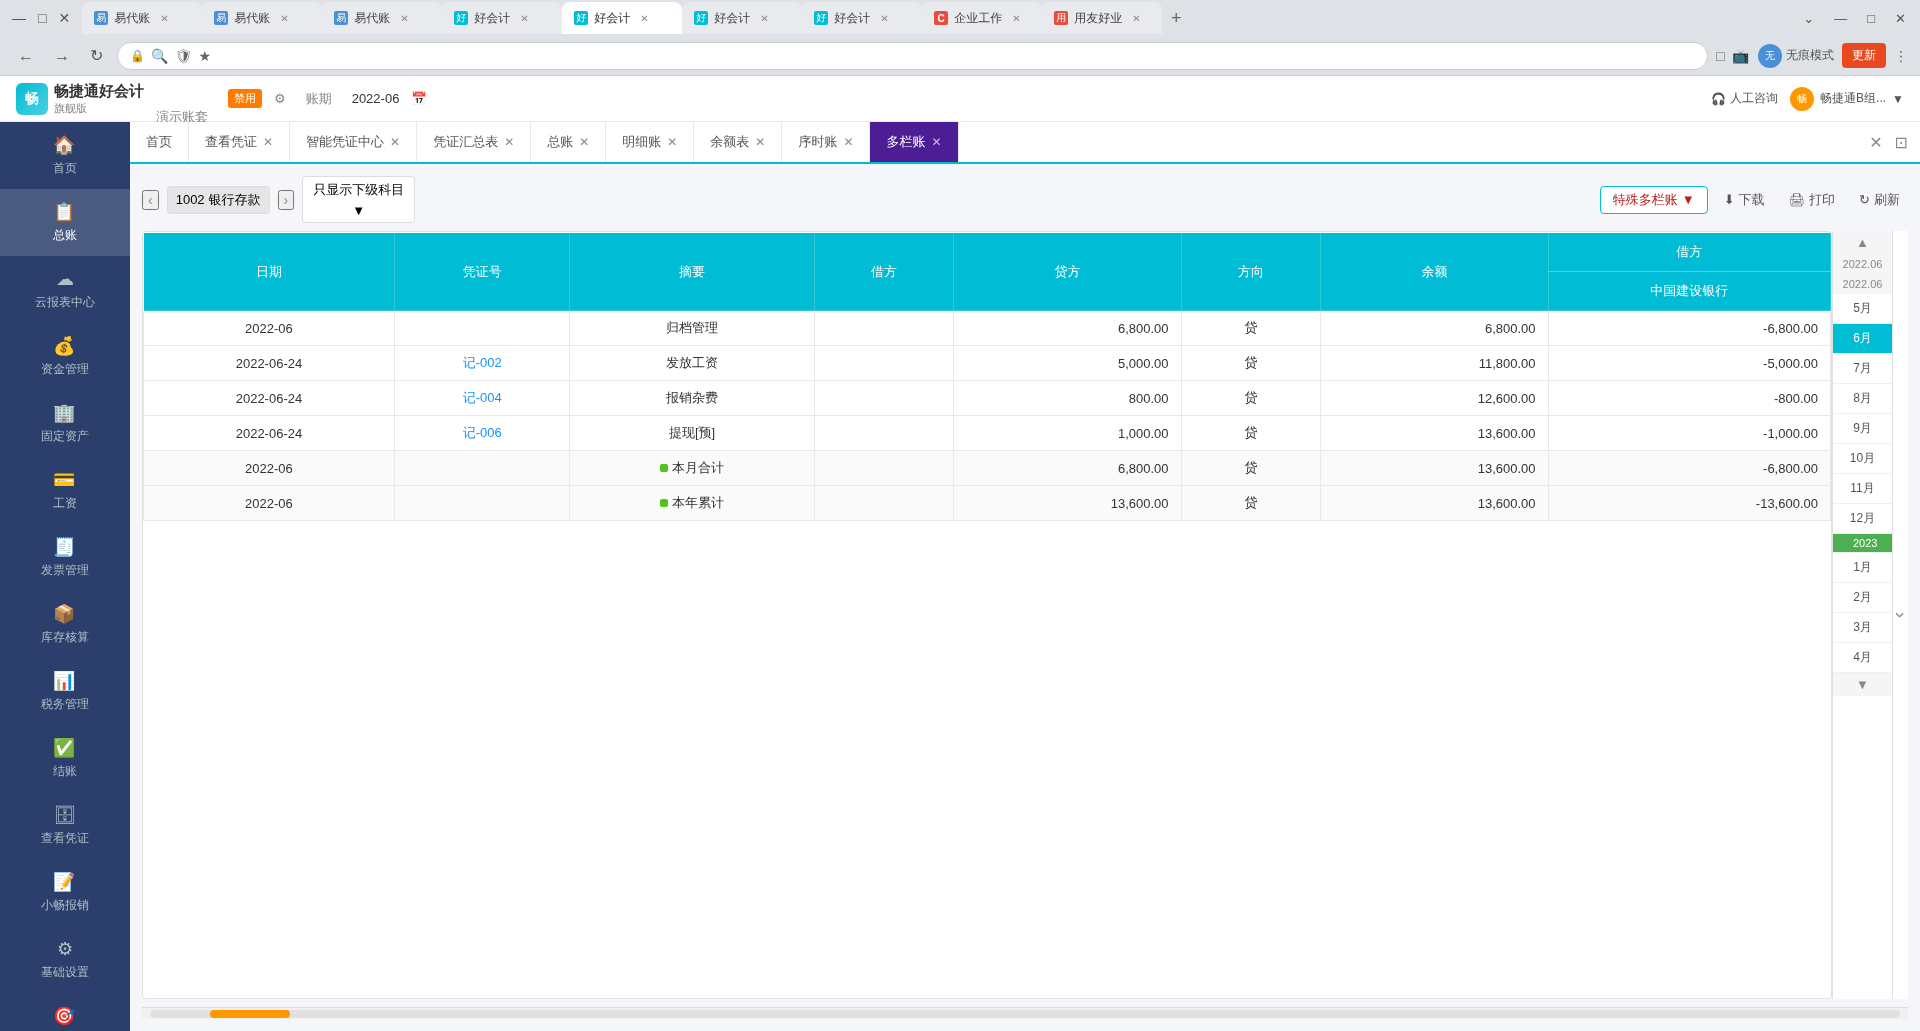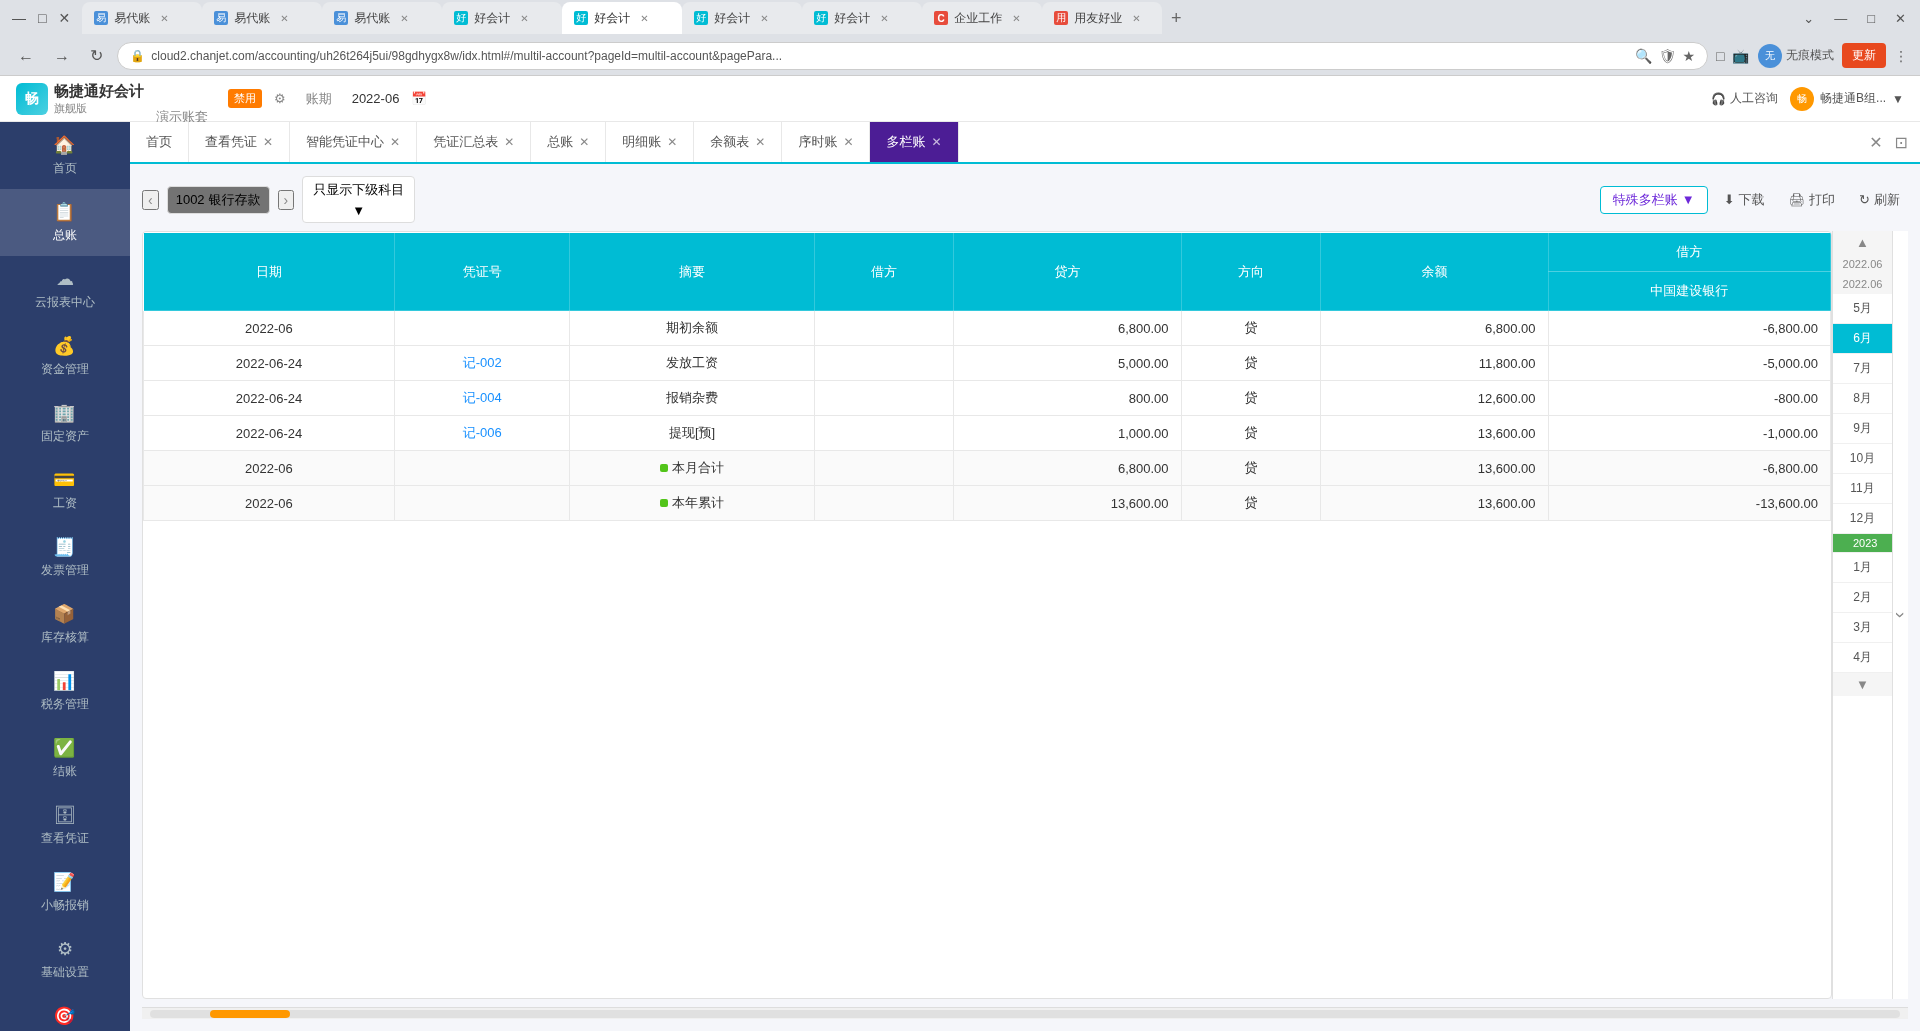--- a/index.html
+++ b/index.html
@@ -60,25 +60,25 @@
     .content-tab.active { background: #4c1d95; color: #fff; justify-content: flex-end; }
     .content-tab .tab-x { font-size: 12px; color: inherit; opacity: 0.7; cursor: pointer; }
     .tab-bar-end { margin-left: auto; display: flex; align-items: center; padding: 0 8px; gap: 4px; }
     .tab-end-btn { background: none; border: none; cursor: pointer; color: #888; font-size: 16px; padding: 4px; }
 
     
     .page-content { flex: 1; overflow: hidden; display: flex; flex-direction: column; padding: 12px; gap: 8px; }
 
     
     .toolbar-row { display: flex; align-items: center; gap: 8px; }
-    .account-nav { display: flex; align-items: center; gap: 4px; background: #737373; border: 1px solid #ddd; border-radius: 4px; padding: 4px 8px; font-size: 13px; cursor: pointer; }
+    .account-nav { display: flex; align-items: center; gap: 4px; background: #e5e5e5; border: 1px solid #ddd; border-radius: 4px; padding: 4px 8px; font-size: 13px; cursor: pointer; }
     .nav-arrow { color: #888; cursor: pointer; font-size: 14px; padding: 0 4px; }
     .filter-select { display: flex; align-items: center; gap: 4px; background: #fff; border: 1px solid #ddd; border-radius: 4px; padding: 4px 10px; font-size: 13px; cursor: pointer; flex-direction: column; }
     .toolbar-right { margin-left: auto; display: flex; align-items: center; gap: 8px; }
-    .special-btn { border: 1px solid #00bcd4; color: #6d28d9; background: #fff; border-radius: 4px; padding: 4px 12px; font-size: 13px; cursor: pointer; display: flex; align-items: center; gap: 4px; }
+    .special-btn { border: 1px solid #00bcd4; color: #b91c1c; background: #fff; border-radius: 4px; padding: 4px 12px; font-size: 13px; cursor: pointer; display: flex; align-items: center; gap: 4px; }
     .action-btn { background: none; border: none; cursor: pointer; color: #555; font-size: 13px; display: flex; align-items: center; gap: 4px; padding: 4px 8px; }
 
     
     .table-wrapper { flex: 1; overflow: auto; background: #fff; border: 1px solid #e0e0e0; border-radius: 4px; }
     .ledger-table { width: 100%; border-collapse: collapse; }
     .ledger-table th { background: #00bcd4; color: #fff; padding: 10px 12px; text-align: center; font-weight: normal; font-size: 13px; border: 1px solid rgba(255,255,255,0.2); white-space: nowrap; }
     .ledger-table td { padding: 8px 12px; border: 1px solid #e8e8e8; font-size: 13px; color: #333; text-align: center; }
     .voucher-link { color: #1890ff; cursor: pointer; text-decoration: none; }
     .summary-row td { background: #fafafa; }
     .amount-col { text-align: right !important; }
@@ -165,21 +165,20 @@
     <button>✕</button>
   </div>
 </div>
 
 <div class="address-bar">
   <button class="nav-btn">←</button>
   <button class="nav-btn">→</button>
   <button class="nav-btn">↻</button>
   <div class="url-bar">
     <span>🔒</span>
-    <span class="url-text">cloud2.chanjet.com/accounting/uh26t264j5ui/98gdhygx8w/idx.html#/multil-account?pageId=multil-account&amp;pagePara...</span>
     <div class="addr-icons">
       <span class="addr-icon">🔍</span>
       <span class="addr-icon">🛡</span>
       <span class="addr-icon">★</span>
     </div>
   </div>
   <span class="addr-icon">□</span>
   <span class="addr-icon">📺</span>
   <div class="profile-btn">
     <div class="avatar-circle">无</div>
@@ -374,21 +373,21 @@
                 </tr>
                 <tr>
                   <th>中国建设银行</th>
                 </tr>
               </thead>
               <tbody>
 
                 <tr>
                   <td>2022-06</td>
                   <td></td>
-                  <td>期初余额</td>
+                  <td>归档管理</td>
                   <td class="amount-col"></td>
                   <td class="amount-col">6,800.00</td>
                   <td class="direction-col">贷</td>
                   <td class="amount-col">6,800.00</td>
                   <td class="amount-col">-6,800.00</td>
                 </tr>
 
                 <tr>
                   <td>2022-06-24</td>
                   <td><a href="#" class="voucher-link">记-002</a></td>

